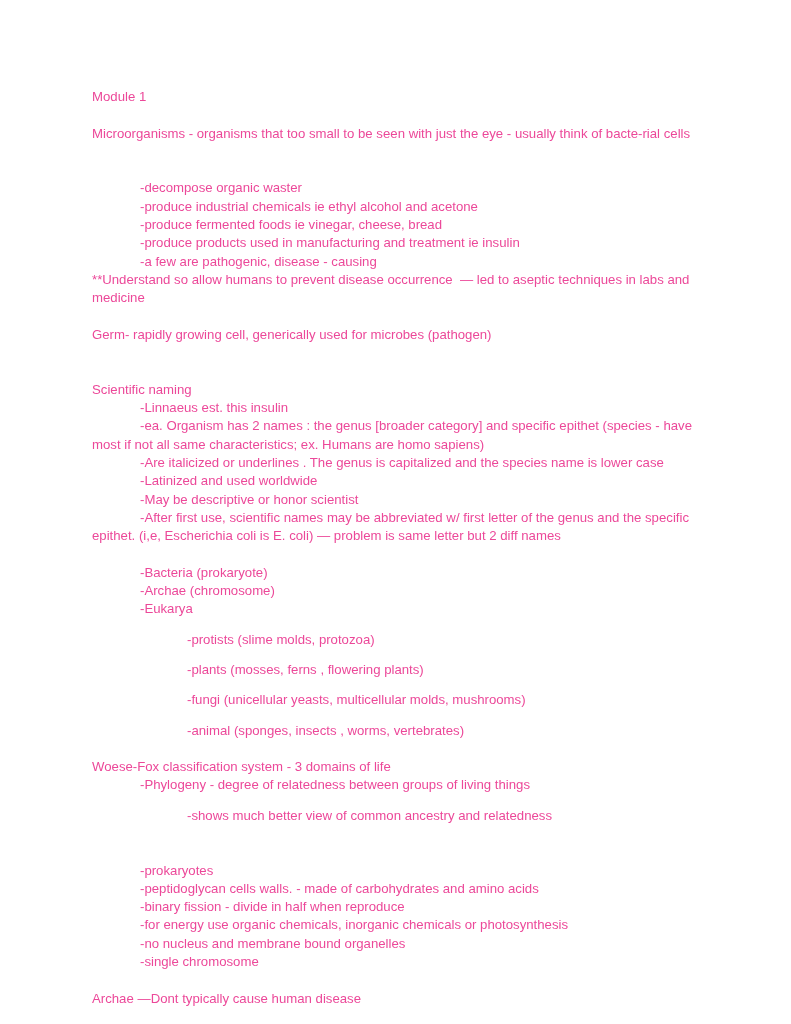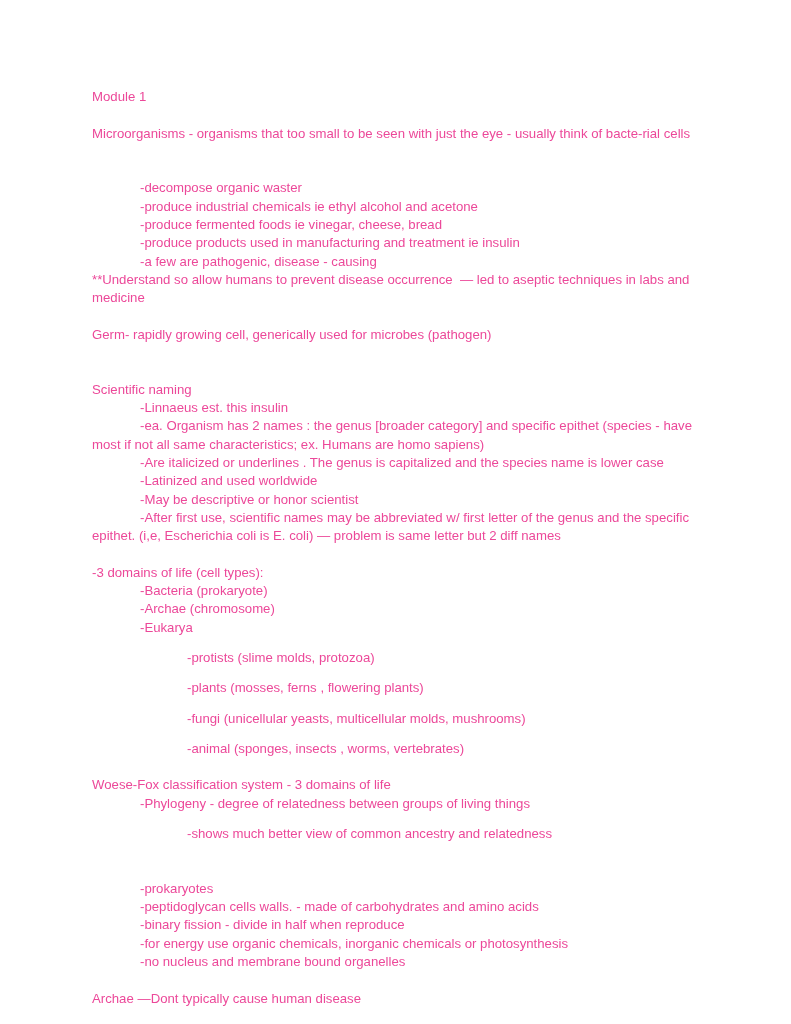--- a/index.html
+++ b/index.html
@@ -65,35 +65,35 @@
       <div class="blank"></div>
       <div class="blank"></div>
       <p class="para ind0">Scientific naming</p>
       <p class="para ind1">-Linnaeus est. this insulin</p>
       <p class="para ind1">-ea. Organism has 2 names : the genus [broader category] and specific epithet (species - have most if not all same characteristics; ex. Humans are homo sapiens)</p>
       <p class="para ind1">-Are italicized or underlines . The genus is capitalized and the species name is lower case</p>
       <p class="para ind1">-Latinized and used worldwide</p>
       <p class="para ind1">-May be descriptive or honor scientist</p>
       <p class="para ind1">-After first use, scientific names may be abbreviated w/ first letter of the genus and the specific epithet. (i,e, Escherichia coli is E. coli) — problem is same letter but 2 diff names</p>
       <div class="blank"></div>
-      <p class="para ind0">-3 domains of life (cell types):</p>
       <p class="para ind1">-Bacteria (prokaryote)</p>
       <p class="para ind1">-Archae (chromosome)</p>
       <p class="para ind1">-Eukarya</p>
       <p class="para ind2">-protists (slime molds, protozoa)</p>
       <p class="para ind2">-plants (mosses, ferns , flowering plants)</p>
       <p class="para ind2">-fungi (unicellular yeasts, multicellular molds, mushrooms)</p>
       <p class="para ind2">-animal (sponges, insects , worms, vertebrates)</p>
       <div class="blank"></div>
       <p class="para ind0">Woese-Fox classification system - 3 domains of life</p>
       <p class="para ind1">-Phylogeny - degree of relatedness between groups of living things</p>
       <p class="para ind2">-shows much better view of common ancestry and relatedness</p>
       <div class="blank"></div>
       <div class="blank"></div>
       <p class="para ind1">-prokaryotes</p>
       <p class="para ind1">-peptidoglycan cells walls. - made of carbohydrates and amino acids</p>
       <p class="para ind1">-binary fission - divide in half when reproduce</p>
       <p class="para ind1">-for energy use organic chemicals, inorganic chemicals or photosynthesis</p>
       <p class="para ind1">-no nucleus and membrane bound organelles</p>
+      <p class="para ind1">-single chromosome</p>
       <div class="blank"></div>
       <p class="para ind0">Archae —Dont typically cause human disease</p>
     </div>
 </div>
 
 </body></html>

